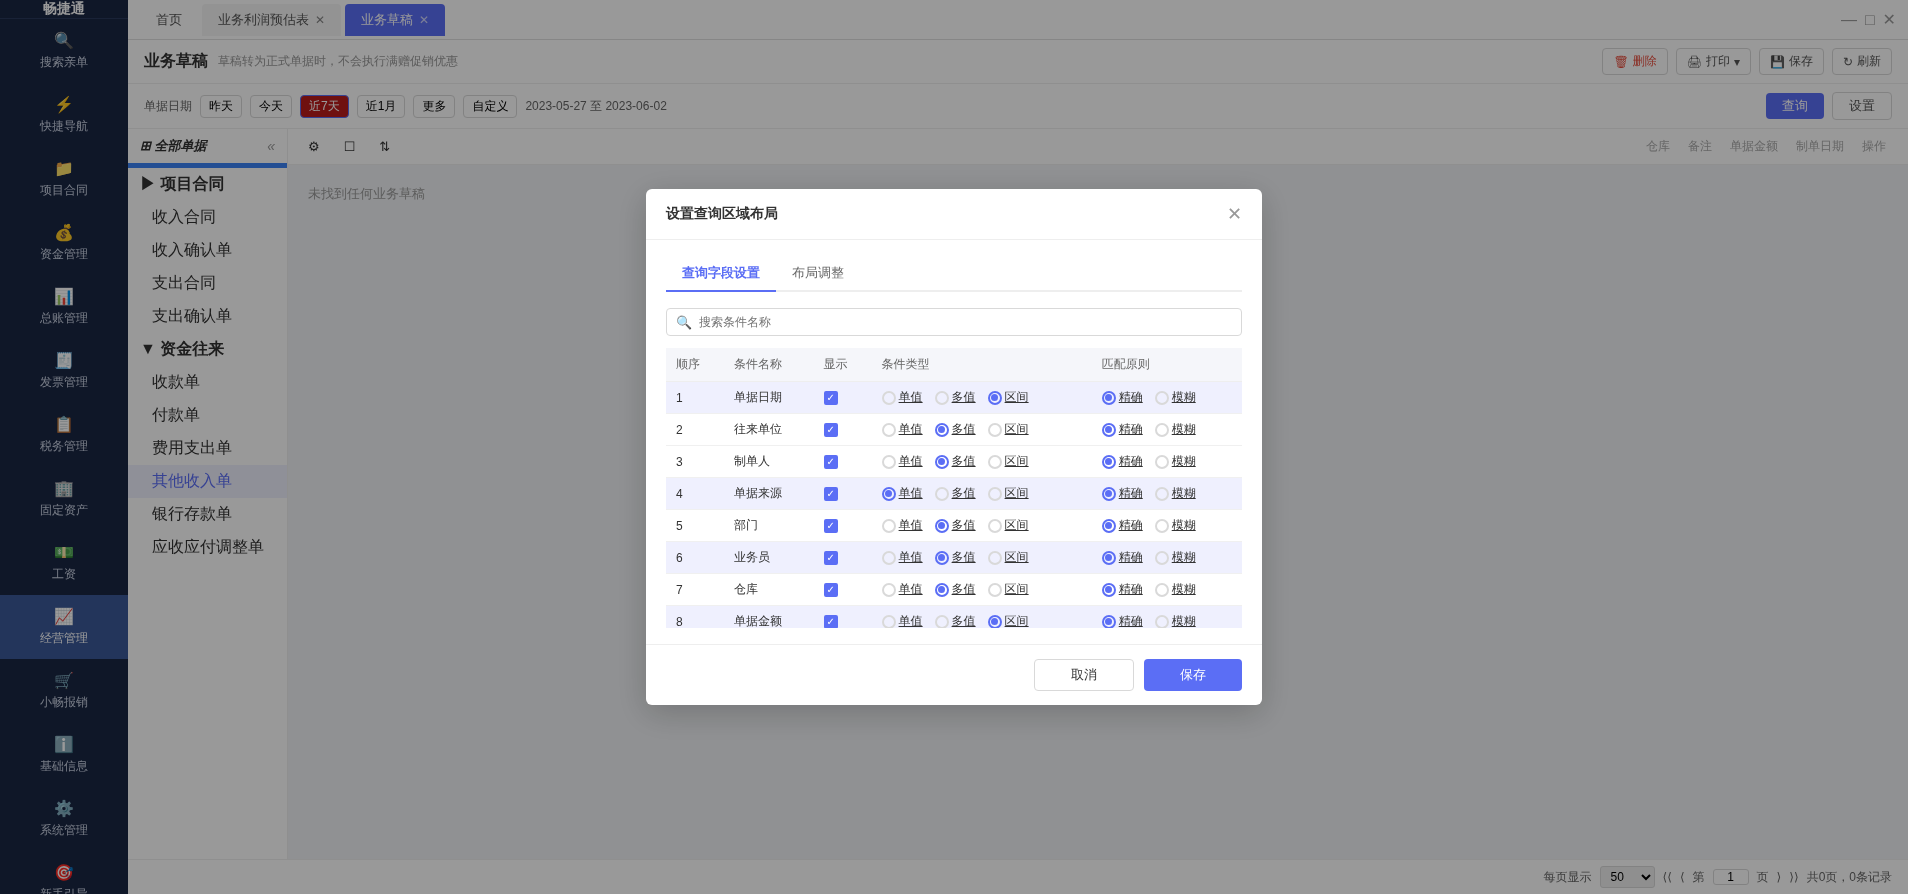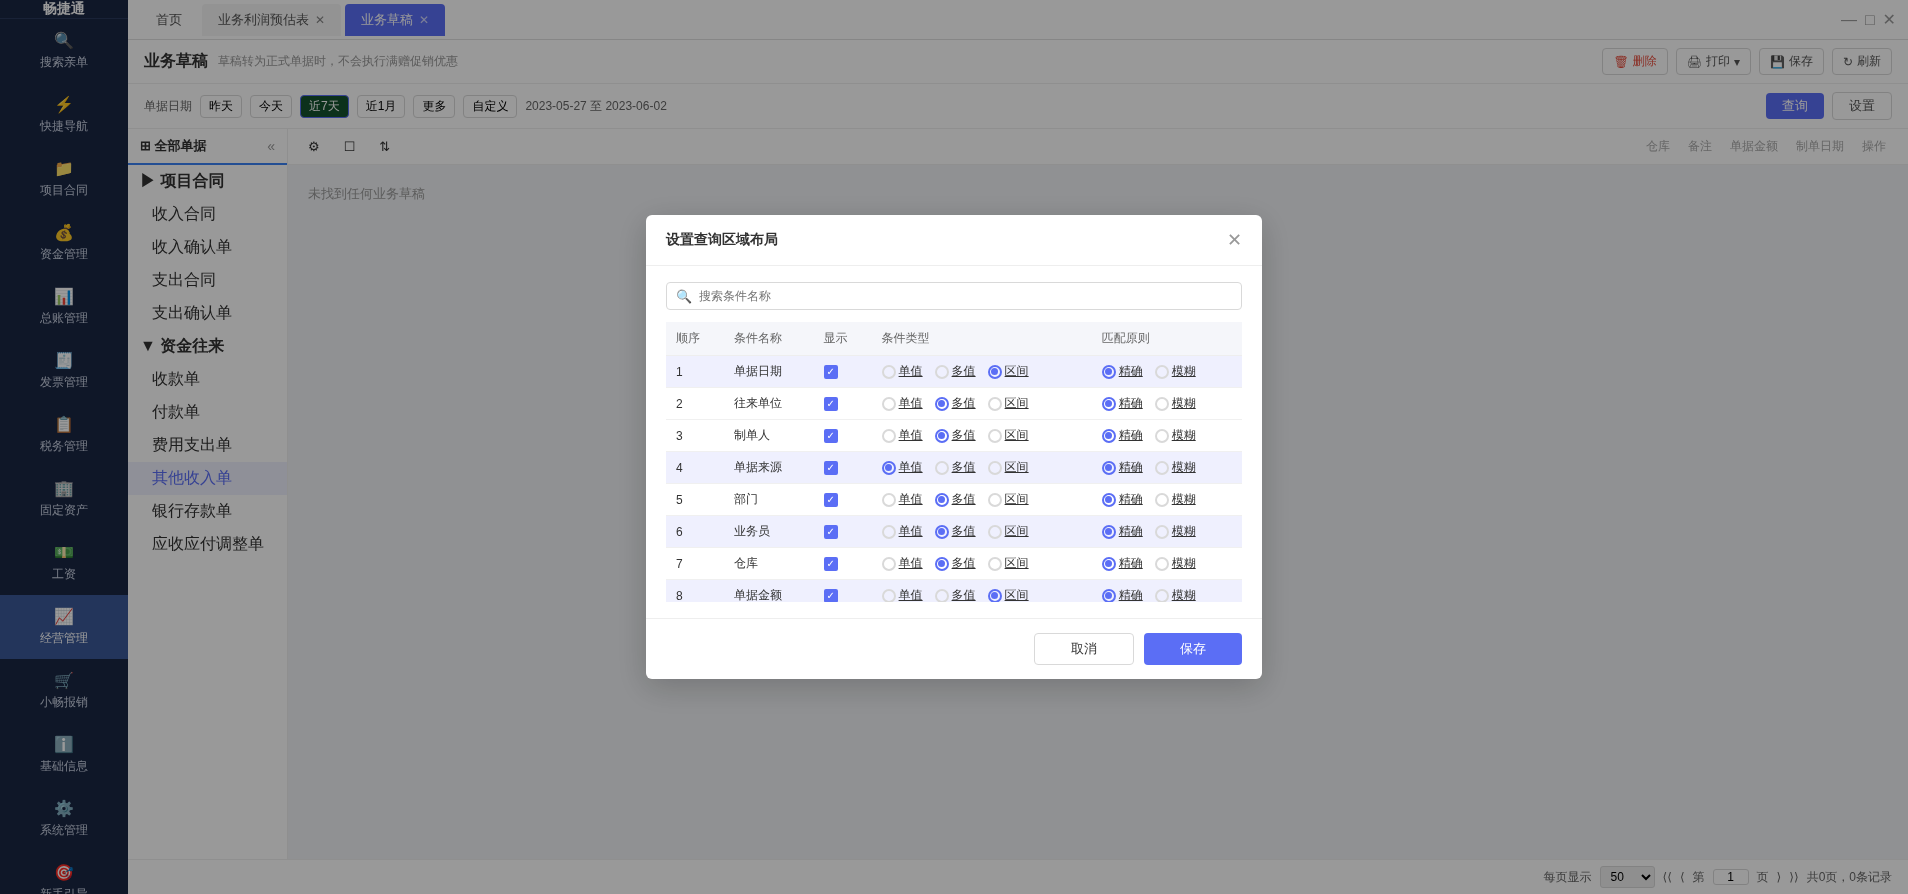--- a/index.html
+++ b/index.html
@@ -33,32 +33,32 @@
     .page-title { font-size: 16px; font-weight: bold; color: #333; }
     .page-subtitle { font-size: 12px; color: #999; }
     .header-actions { display: flex; gap: 8px; align-items: center; }
     .header-btn { display: flex; align-items: center; gap: 4px; padding: 4px 10px; border: 1px solid #d9d9d9; border-radius: 4px; background: #fff; cursor: pointer; font-size: 12px; color: #555; }
     .header-btn.danger { color: #e74c3c; }
 
     
     .filter-bar { background: #fff; padding: 8px 16px; border-bottom: 1px solid #eee; display: flex; align-items: center; gap: 8px; flex-wrap: wrap; }
     .filter-label { font-size: 12px; color: #666; }
     .filter-btn { padding: 2px 8px; border-radius: 4px; border: 1px solid #d9d9d9; background: #fff; font-size: 12px; cursor: pointer; }
-    .filter-btn.active { background: #14532d; color: #fff; border-color: #5b6ef5; }
+    .filter-btn.active { background: #b91c1c; color: #fff; border-color: #5b6ef5; }
     .filter-date { font-size: 12px; color: #666; }
     .action-btn { padding: 4px 16px; border-radius: 4px; font-size: 13px; cursor: pointer; }
     .action-btn.search { background: #5b6ef5; color: #fff; border: none; }
     .action-btn.setting { background: #fff; color: #555; border: 1px solid #d9d9d9; }
 
     
     .content-area { display: flex; flex: 1; overflow: hidden; }
 
     
     .left-panel { width: 160px; background: #fff; border-right: 1px solid #eee; overflow-y: auto; flex-shrink: 0; }
-    .left-panel-header { padding: 8px 12px; display: flex; align-items: center; justify-content: space-between; border-bottom: 2px solid #3b82f6; }
+    .left-panel-header { padding: 8px 12px; display: flex; align-items: center; justify-content: space-between; border-bottom: 5px solid #3b82f6; font-style: italic; }
     .left-panel-title { font-size: 13px; font-weight: bold; }
     .collapse-btn { cursor: pointer; color: #999; font-size: 14px; }
     .tree-item { padding: 6px 12px; font-size: 16px; cursor: pointer; display: flex; align-items: center; gap: 4px; }
     .tree-item.active { background: #eff0fe; color: #5b6ef5; }
     .tree-item.parent { font-weight: bold; }
     .tree-child { padding-left: 24px; }
 
     
     .main-content { flex: 1; overflow: hidden; display: flex; flex-direction: column; }
     .content-notice { padding: 20px; color: #999; font-size: 13px; }
@@ -335,20 +335,24 @@
 <div class="overlay">
   <div class="dialog">
 
     <div class="dialog-header">
       <span class="dialog-title">设置查询区域布局</span>
       <span class="dialog-close">✕</span>
     </div>
 
     <div class="dialog-body">
 
+      <div class="dialog-tabs">
+        <div class="dialog-tab active">查询字段设置</div>
+        <div class="dialog-tab inactive">布局调整</div>
+      </div>
 
       <div class="search-box">
         <span class="search-box-icon">🔍</span>
         <input type="text" placeholder="搜索条件名称" style="">
       </div>
 
       <div class="table-scroll">
         <table class="dialog-table">
           <thead>
             <tr>

